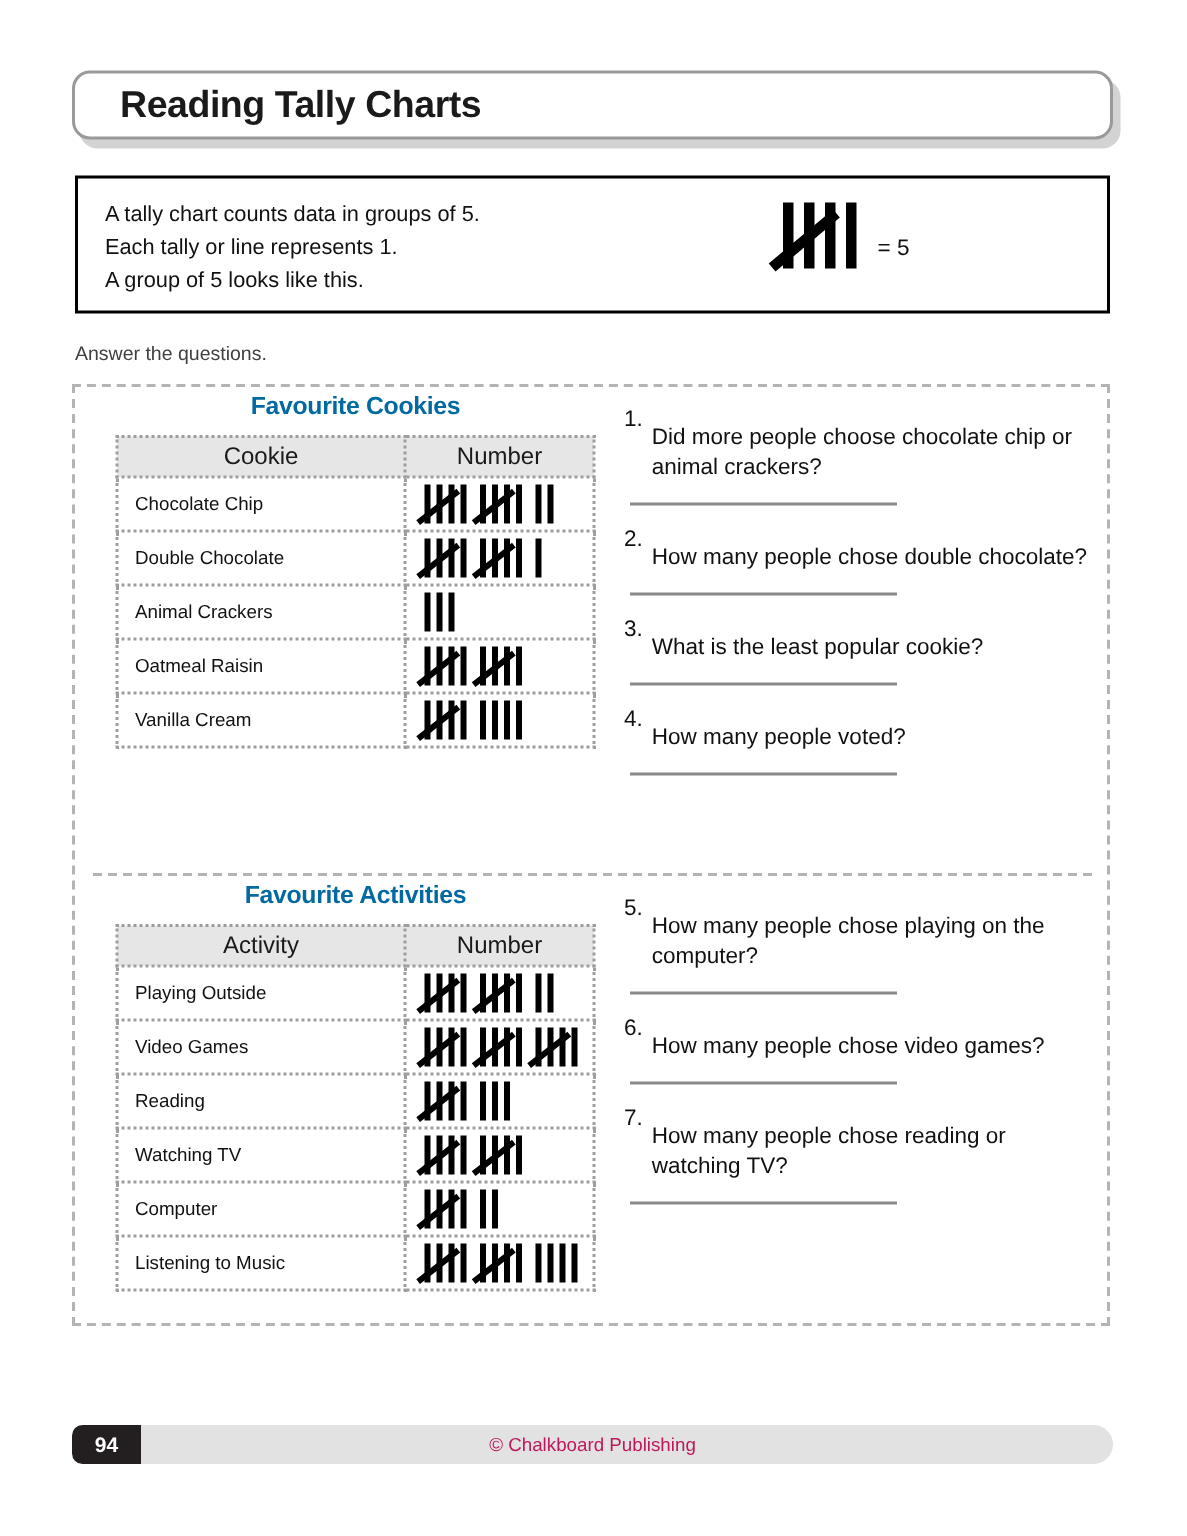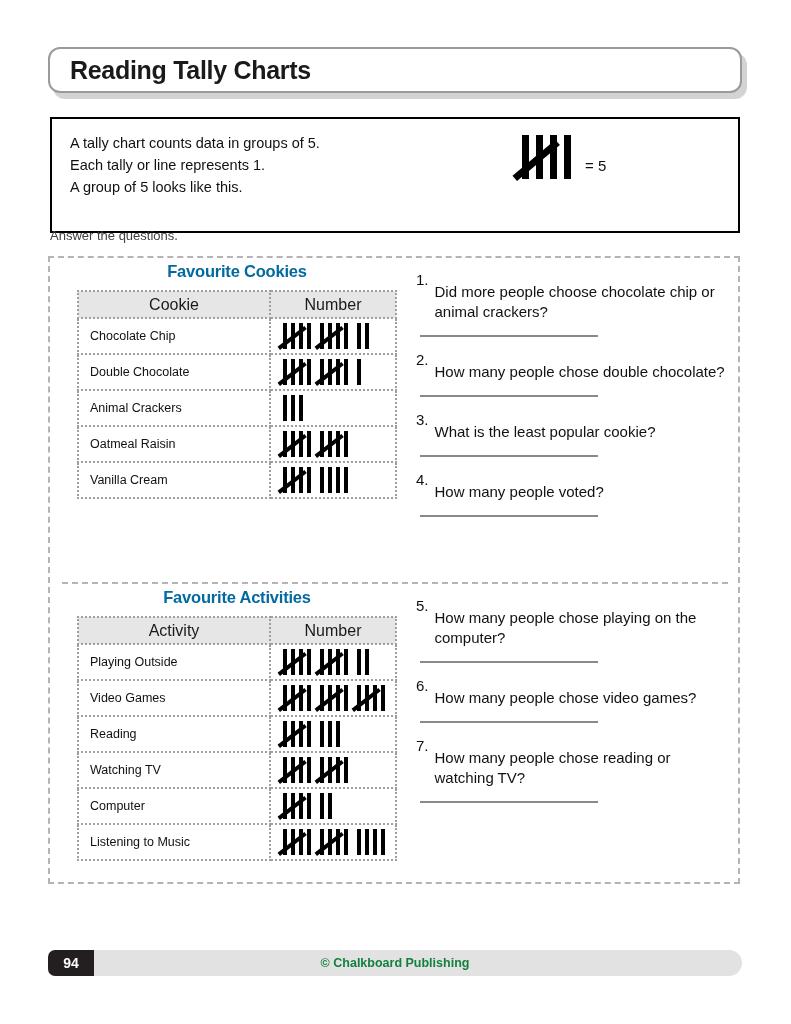--- a/index.html
+++ b/index.html
@@ -43,31 +43,31 @@
     background: #ffffff;
     border: 2px solid #9a9a9a;
     border-radius: 12px;
     display: flex;
     align-items: center;
   }
   .title-text {
     font-size: 25px;
     font-weight: bold;
     letter-spacing: -0.3px;
-    padding-left: 20px;
+    padding-left: 30px;
     color: #1a1a1a;
   }
 
   
   .info-box {
     position: absolute;
     left: 50px;
     top: 117px;
     width: 690px;
-    height: 116px;
+    height: 92px;
     box-sizing: border-box;
     border: 2px solid #000000;
     background: #ffffff;
   }
   .info-lines {
     position: absolute;
     left: 18px;
     top: 13px;
     font-size: 14.5px;
     line-height: 22px;
@@ -291,22 +291,22 @@
   .footer-credit {
     position: absolute;
     left: 0;
     top: 0;
     width: 694px;
     height: 26px;
     display: flex;
     align-items: center;
     justify-content: center;
     font-size: 12.5px;
-    font-weight: bold;
-    color: #15803d;
+    font-weight: normal;
+    color: #be185d;
   }
 </style>
 </head>
 <body>
 
 <div class="title-wrap">
   <div class="title-shadow"></div>
   <div class="title-box">
     <div class="title-text">Reading Tally Charts</div>
   </div>

